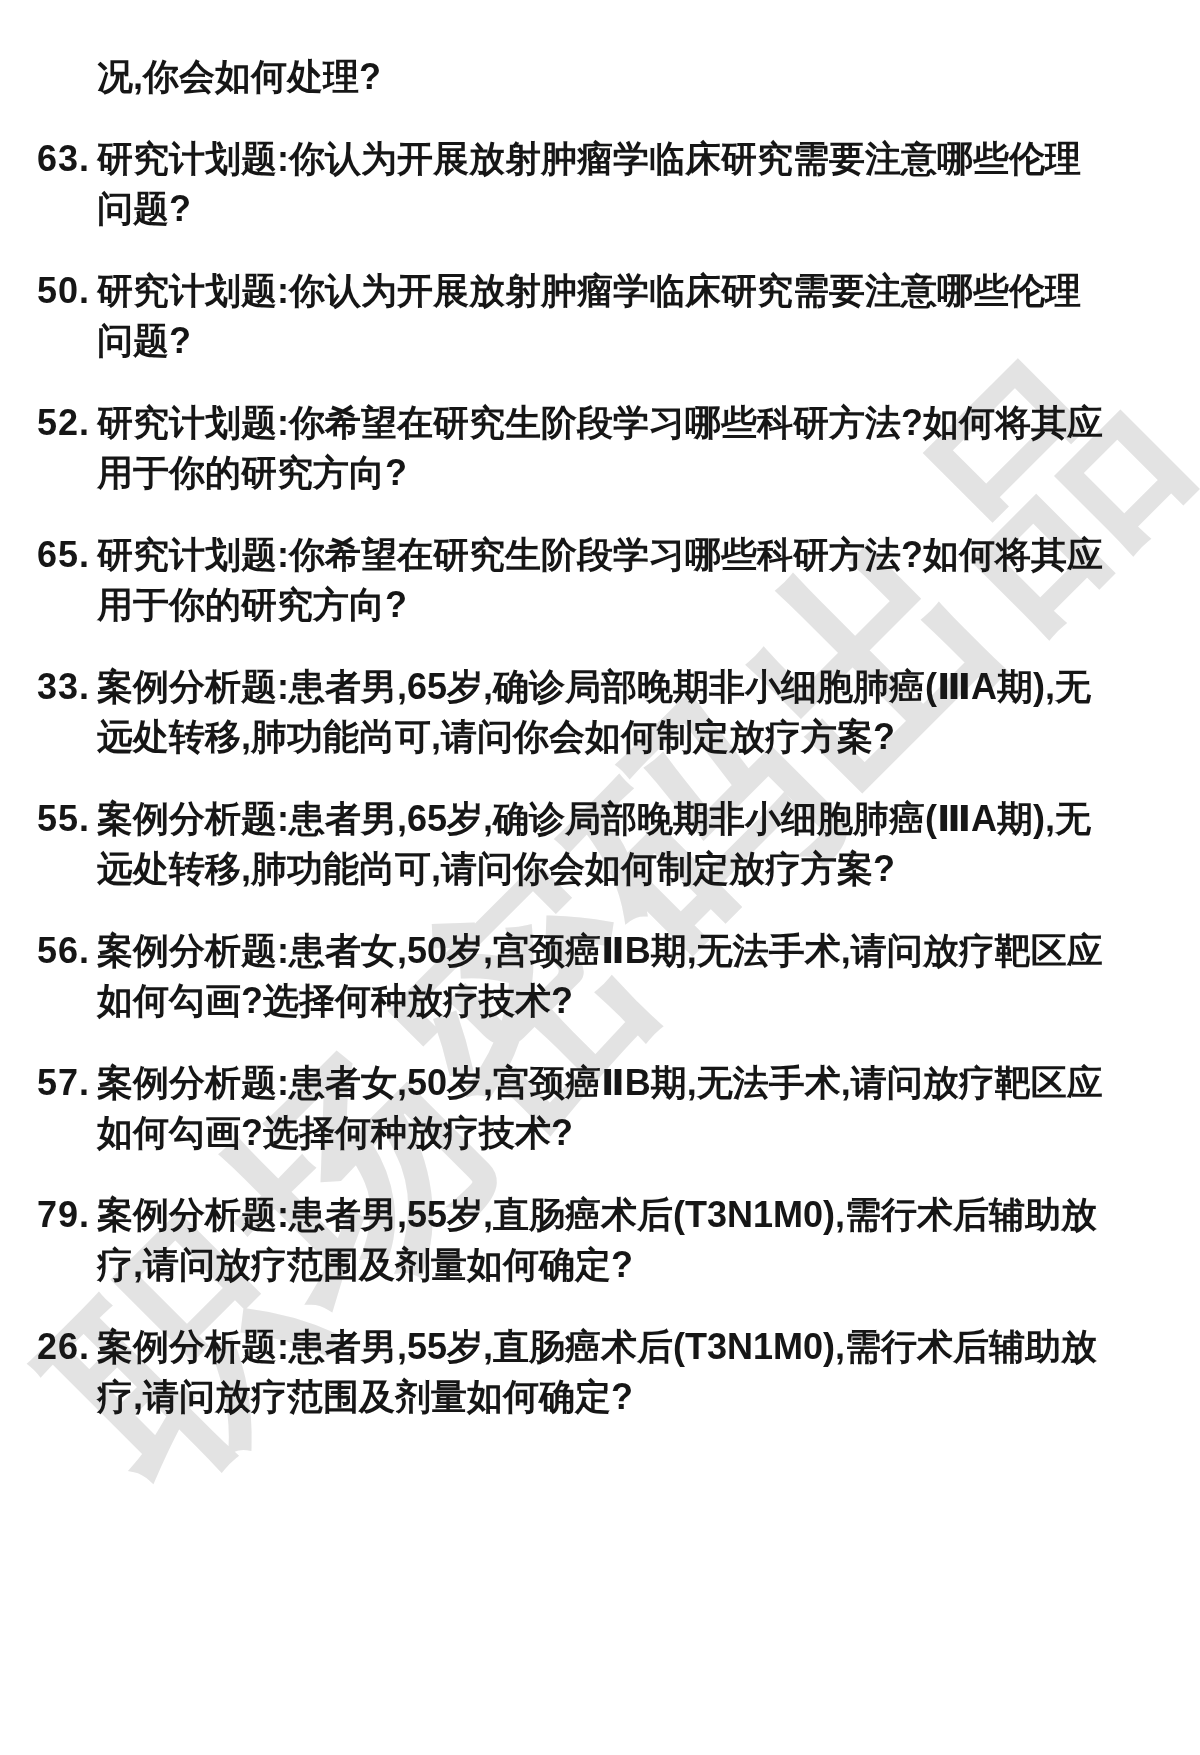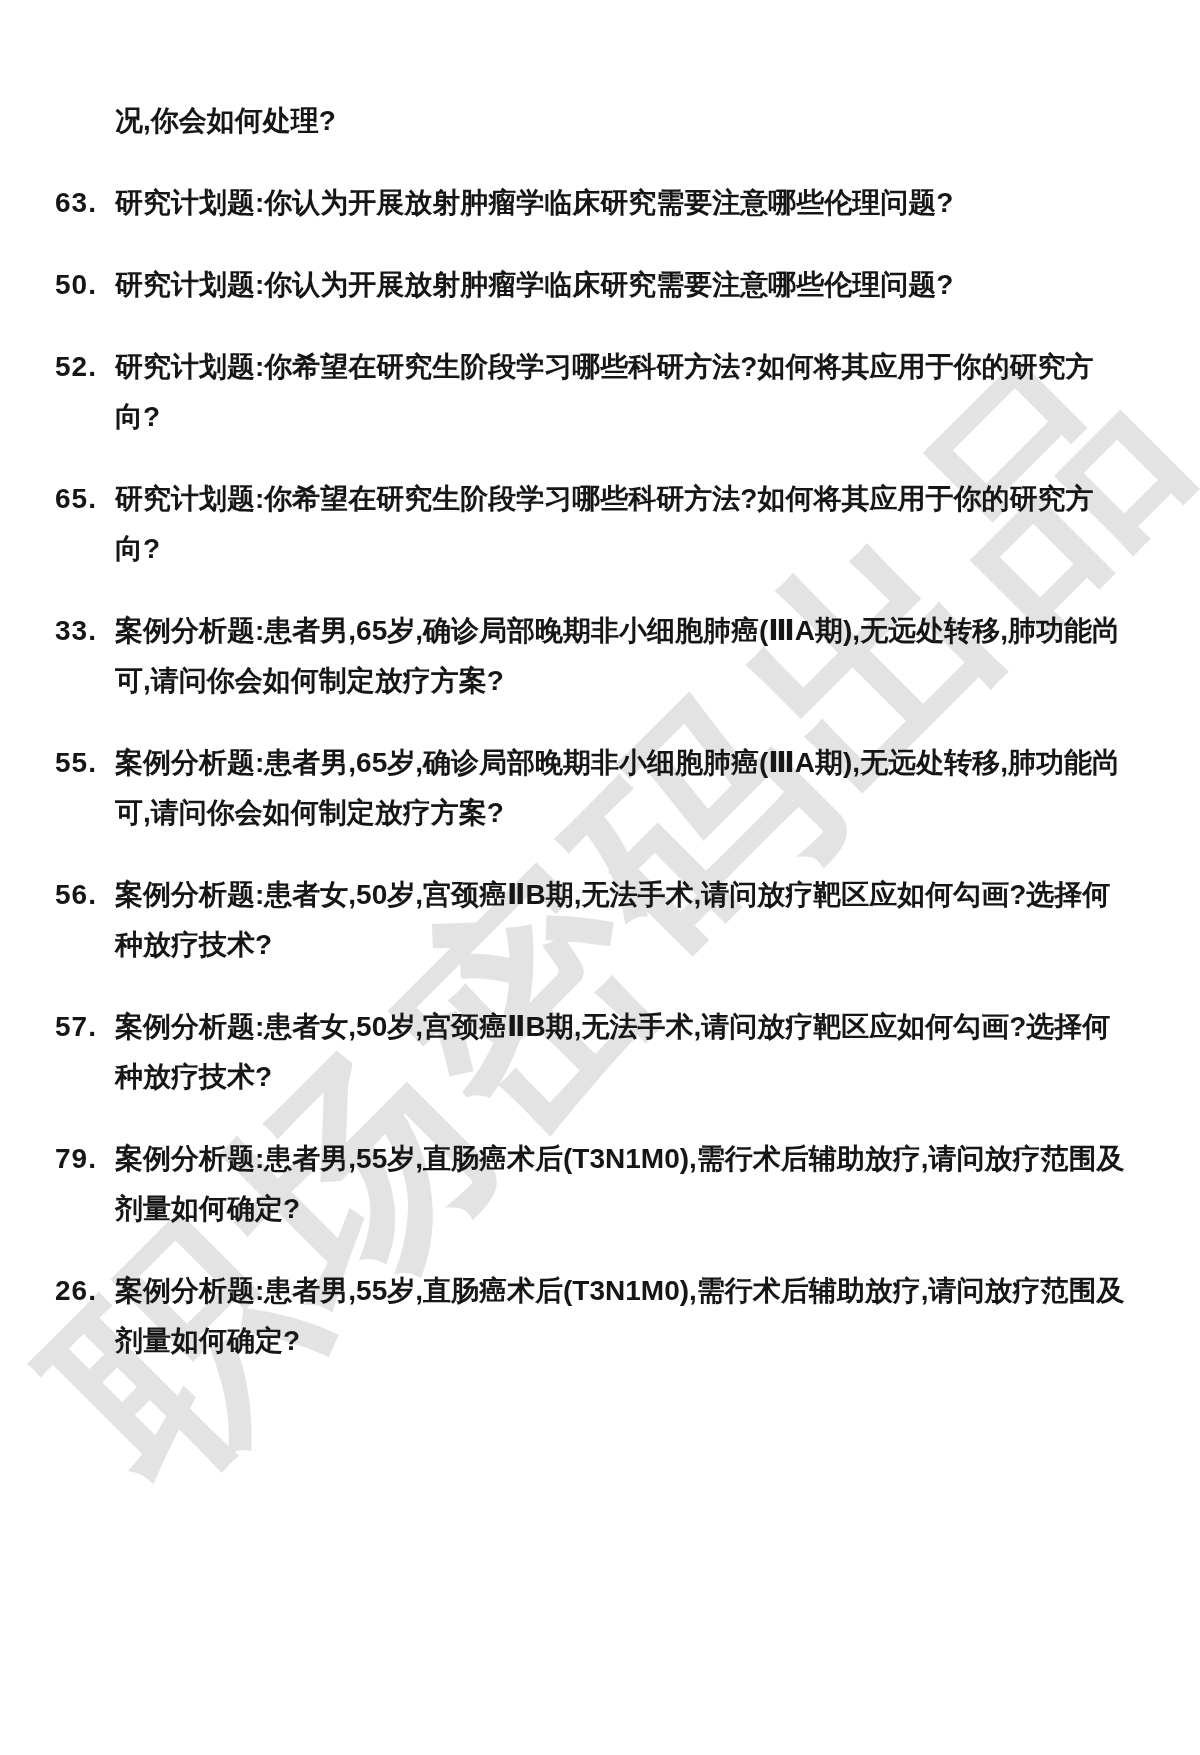--- a/index.html
+++ b/index.html
@@ -30,25 +30,24 @@
     font-weight: 700;
     letter-spacing: 10px;
     white-space: nowrap;
     z-index: 0;
     user-select: none;
     pointer-events: none;
   }
   .content {
     position: relative;
     z-index: 1;
-    padding: 52px 50px 0 55px;
-    font-size: 28px;
+    padding: 52px 50px 0 37px;
+    font-size: 36px;
     font-weight: 600;
     line-height: 50px;
-    margin-top: 44px;
   }
   .q-row {
     display: flex;
     align-items: flex-start;
     margin-bottom: 32px;
   }
   .q-num {
     flex: none;
     width: 60px;
     letter-spacing: 1px;

